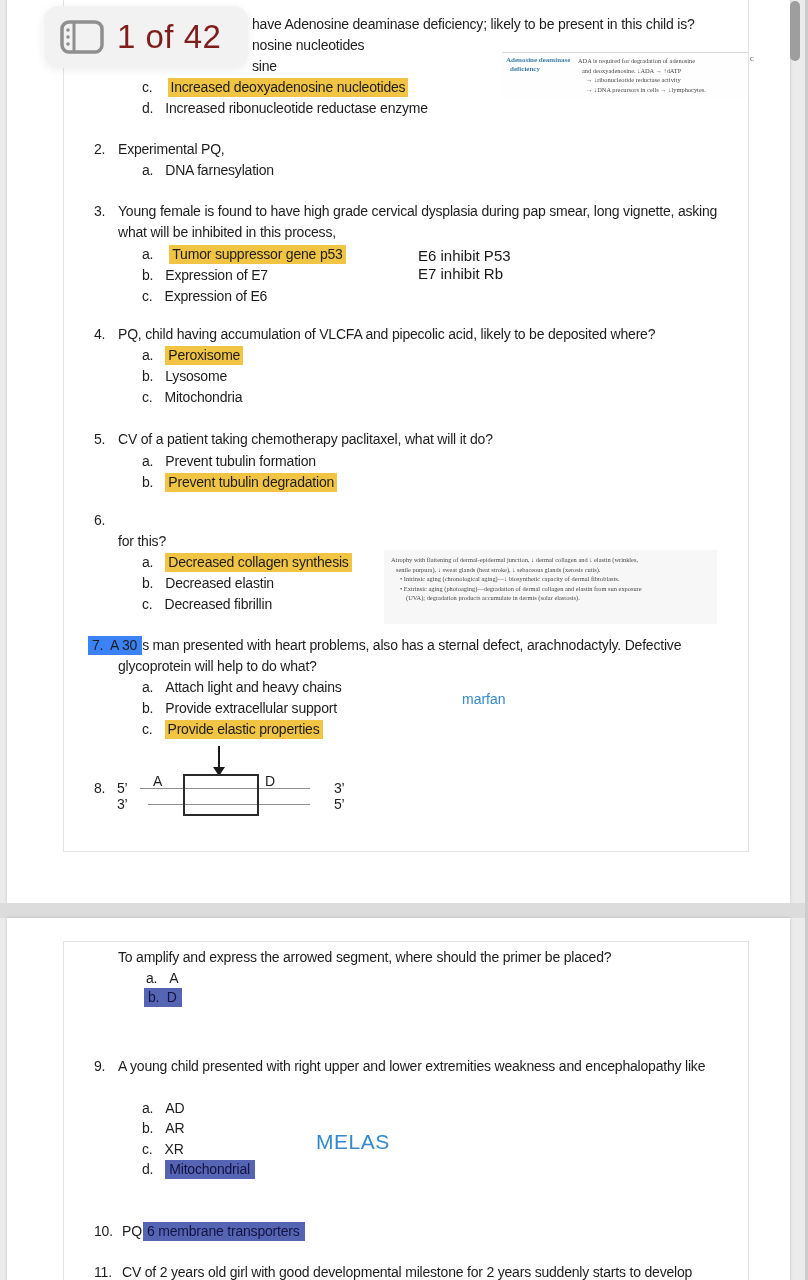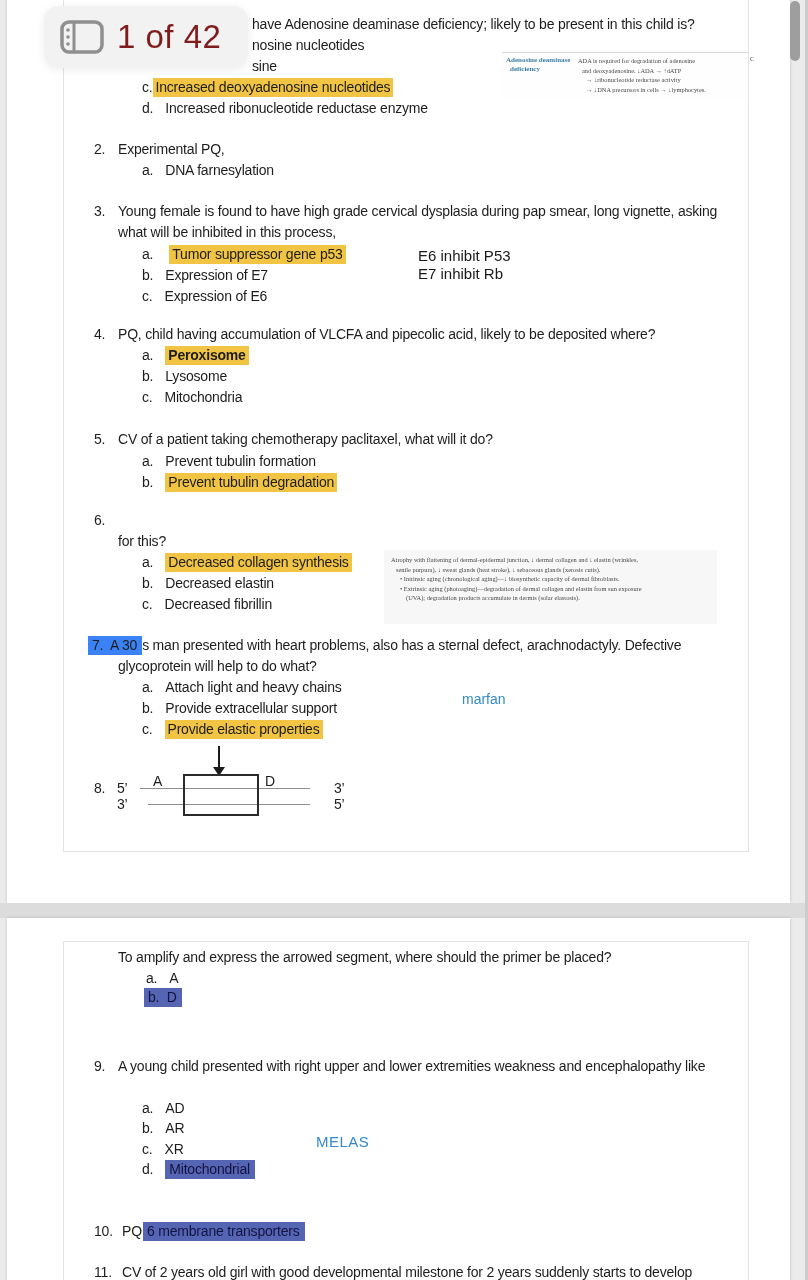--- a/index.html
+++ b/index.html
@@ -45,21 +45,21 @@
     <div class="inner-box" style="left:56px;top:-6px;width:684px;height:864px;"></div>
   </div>
   <div class="band"></div>
   <div class="page page2">
     <div class="inner-box" style="left:56px;top:23px;width:684px;height:400px;"></div>
   </div>
 
   <div class="tl" style="left:252px;top:15px;">have Adenosine deaminase deficiency; likely to be present in this child is?</div>
   <div class="tl" style="left:252px;top:36px;">nosine nucleotides</div>
   <div class="tl" style="left:252px;top:57px;">sine</div>
-  <div class="tl" style="left:142px;top:78px;"><span>c.</span><span class="hl-y" style="margin-left:0;text-align:right;">Increased deoxyadenosine nucleotides</span></div>
+  <div class="tl" style="left:142px;top:78px;"><span>c.</span><span class="hl-y" style="margin-left:15px;text-align:right;">Increased deoxyadenosine nucleotides</span></div>
   <div class="tl" style="left:142px;top:99px;"><span>d.</span><span style="margin-left:12px;">Increased ribonucleotide reductase enzyme</span></div>
 
   <div class="ada">
     <div class="ada-term">
       <div>Adenosine deaminase</div>
       <div style="margin-left:4px;">deficiency</div>
     </div>
     <div class="ada-def tiny">
       <div>ADA is required for degradation of adenosine</div>
       <div style="margin-left:4px;">and deoxyadenosine. ↓ADA → ↑dATP</div>
@@ -77,21 +77,21 @@
   <div class="tl" style="left:118px;top:202px;">Young female is found to have high grade cervical dysplasia during pap smear, long vignette, asking</div>
   <div class="tl" style="left:118px;top:223px;">what will be inhibited in this process,</div>
   <div class="tl" style="left:142px;top:245px;"><span>a.</span><span class="hl-y" style="margin-left:16px;">Tumor suppressor gene p53</span></div>
   <div class="tl" style="left:142px;top:266px;"><span>b.</span><span style="margin-left:12px;">Expression of E7</span></div>
   <div class="tl" style="left:142px;top:287px;"><span>c.</span><span style="margin-left:12px;">Expression of E6</span></div>
   <div class="tl ann" style="left:418px;top:246px;">E6 inhibit P53</div>
   <div class="tl ann" style="left:418px;top:264px;">E7 inhibit Rb</div>
 
   <div class="tl" style="left:94px;top:325px;">4.</div>
   <div class="tl" style="left:118px;top:325px;">PQ, child having accumulation of VLCFA and pipecolic acid, likely to be deposited where?</div>
-  <div class="tl" style="left:142px;top:346px;"><span>a.</span><span class="hl-y" style="margin-left:12px;font-weight:bold;">Peroxisome</span></div>
+  <div class="tl" style="left:142px;top:346px;"><span>a.</span><span class="hl-y" style="margin-left:12px;">Peroxisome</span></div>
   <div class="tl" style="left:142px;top:367px;"><span>b.</span><span style="margin-left:12px;">Lysosome</span></div>
   <div class="tl" style="left:142px;top:388px;"><span>c.</span><span style="margin-left:12px;">Mitochondria</span></div>
 
   <div class="tl" style="left:94px;top:430px;">5.</div>
   <div class="tl" style="left:118px;top:430px;">CV of a patient taking chemotherapy paclitaxel, what will it do?</div>
   <div class="tl" style="left:142px;top:452px;"><span>a.</span><span style="margin-left:12px;">Prevent tubulin formation</span></div>
   <div class="tl" style="left:142px;top:473px;"><span>b.</span><span class="hl-y" style="margin-left:12px;">Prevent tubulin degradation</span></div>
 
   <div class="tl" style="left:94px;top:511px;">6.</div>
   <div class="tl" style="left:118px;top:532px;">for this?</div>
@@ -130,21 +130,21 @@
   <div class="tl" style="left:118px;top:948px;">To amplify and express the arrowed segment, where should the primer be placed?</div>
   <div class="tl" style="left:146px;top:969px;"><span>a.</span><span style="margin-left:12px;">A</span></div>
   <div class="tl" style="left:144px;top:988px;"><span class="hl-b">b.&nbsp; D</span></div>
 
   <div class="tl" style="left:94px;top:1057px;">9.</div>
   <div class="tl" style="left:118px;top:1057px;">A young child presented with right upper and lower extremities weakness and encephalopathy like</div>
   <div class="tl" style="left:142px;top:1099px;"><span>a.</span><span style="margin-left:12px;">AD</span></div>
   <div class="tl" style="left:142px;top:1119px;"><span>b.</span><span style="margin-left:12px;">AR</span></div>
   <div class="tl" style="left:142px;top:1140px;"><span>c.</span><span style="margin-left:12px;">XR</span></div>
   <div class="tl" style="left:142px;top:1160px;"><span>d.</span><span class="hl-b" style="margin-left:12px;">Mitochondrial</span></div>
-  <div class="tl blue-note" style="left:316px;top:1132px;font-size:15px;letter-spacing:.5px;text-align:center;">MELAS</div>
+  <div class="tl blue-note" style="left:316px;top:1132px;font-size:21px;letter-spacing:.5px;text-align:center;">MELAS</div>
 
   <div class="tl" style="left:94px;top:1222px;">10.</div>
   <div class="tl" style="left:122px;top:1222px;">PQ,</div>
   <div class="tl" style="left:143px;top:1222px;"><span class="hl-b">6 membrane transporters</span></div>
 
   <div class="tl" style="left:94px;top:1263px;">11.</div>
   <div class="tl" style="left:122px;top:1263px;">CV of 2 years old girl with good developmental milestone for 2 years suddenly starts to develop</div>
 
   <div class="badge">
     <svg width="44" height="34" viewBox="0 0 44 34">

